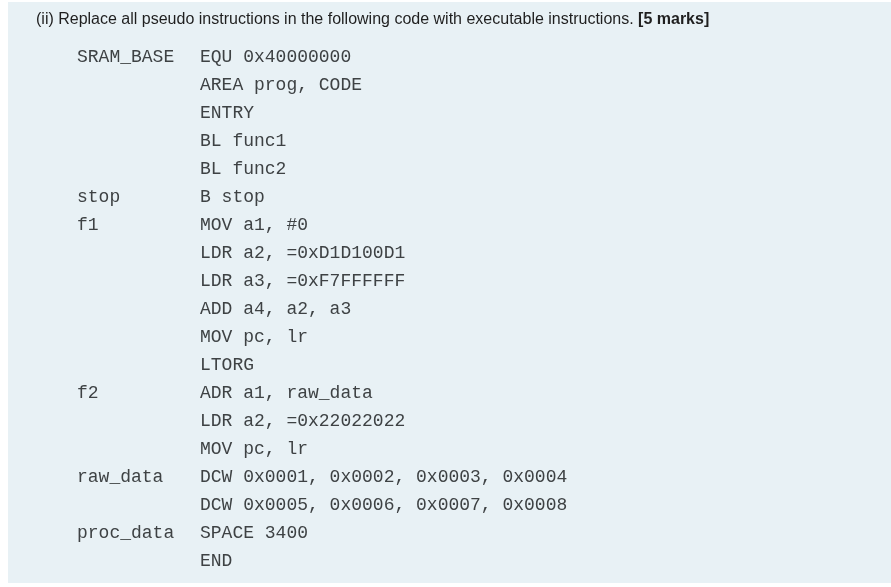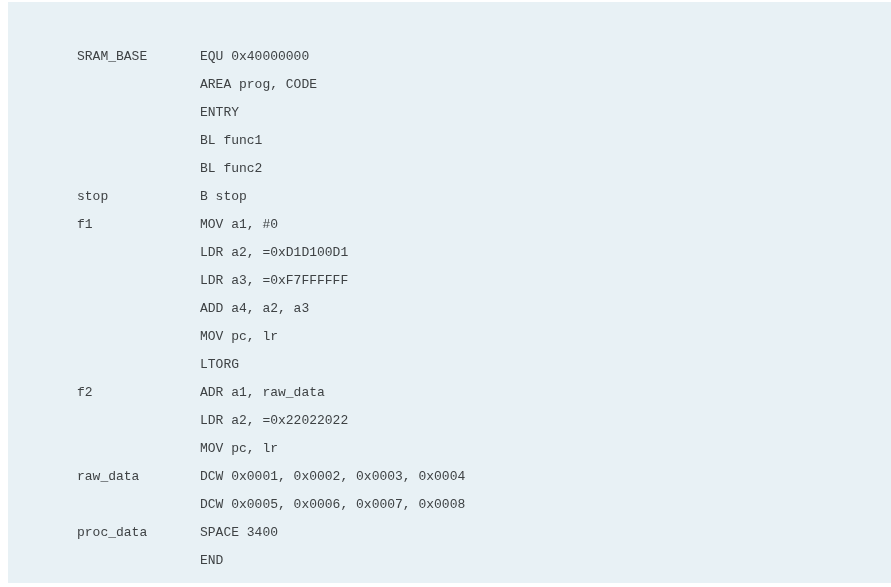--- a/index.html
+++ b/index.html
@@ -29,21 +29,21 @@
     white-space: nowrap;
   }
   .marks {
     font-weight: bold;
   }
   .code-block {
     position: absolute;
     left: 69px;
     top: 41px;
     font-family: "Liberation Mono", "DejaVu Sans Mono", monospace;
-    font-size: 13px;
+    font-size: 18px;
     color: #3e4244;
     white-space: pre;
   }
   .code-line {
     display: flex;
     height: 28px;
     line-height: 28px;
   }
   .code-label {
     display: inline-block;
@@ -51,14 +51,17 @@
     flex: 0 0 123px;
   }
   .code-instruction {
     display: inline-block;
   }
 </style>
 </head>
 <body>
 
 <div class="question-panel">
+  <div class="question-header">
+    <span>(ii) Replace all pseudo instructions in the following code with executable instructions. </span><span class="marks">[5 marks]</span>
+  </div>
   <div class="code-block" id="code-lines"><div class="code-line"><span class="code-label">SRAM_BASE</span><span class="code-instruction">EQU 0x40000000</span></div><div class="code-line"><span class="code-label"></span><span class="code-instruction">AREA prog, CODE</span></div><div class="code-line"><span class="code-label"></span><span class="code-instruction">ENTRY</span></div><div class="code-line"><span class="code-label"></span><span class="code-instruction">BL func1</span></div><div class="code-line"><span class="code-label"></span><span class="code-instruction">BL func2</span></div><div class="code-line"><span class="code-label">stop</span><span class="code-instruction">B stop</span></div><div class="code-line"><span class="code-label">f1</span><span class="code-instruction">MOV a1, #0</span></div><div class="code-line"><span class="code-label"></span><span class="code-instruction">LDR a2, =0xD1D100D1</span></div><div class="code-line"><span class="code-label"></span><span class="code-instruction">LDR a3, =0xF7FFFFFF</span></div><div class="code-line"><span class="code-label"></span><span class="code-instruction">ADD a4, a2, a3</span></div><div class="code-line"><span class="code-label"></span><span class="code-instruction">MOV pc, lr</span></div><div class="code-line"><span class="code-label"></span><span class="code-instruction">LTORG</span></div><div class="code-line"><span class="code-label">f2</span><span class="code-instruction">ADR a1, raw_data</span></div><div class="code-line"><span class="code-label"></span><span class="code-instruction">LDR a2, =0x22022022</span></div><div class="code-line"><span class="code-label"></span><span class="code-instruction">MOV pc, lr</span></div><div class="code-line"><span class="code-label">raw_data</span><span class="code-instruction">DCW 0x0001, 0x0002, 0x0003, 0x0004</span></div><div class="code-line"><span class="code-label"></span><span class="code-instruction">DCW 0x0005, 0x0006, 0x0007, 0x0008</span></div><div class="code-line"><span class="code-label">proc_data</span><span class="code-instruction">SPACE 3400</span></div><div class="code-line"><span class="code-label"></span><span class="code-instruction">END</span></div></div>
 </div>
 
 </body></html>

